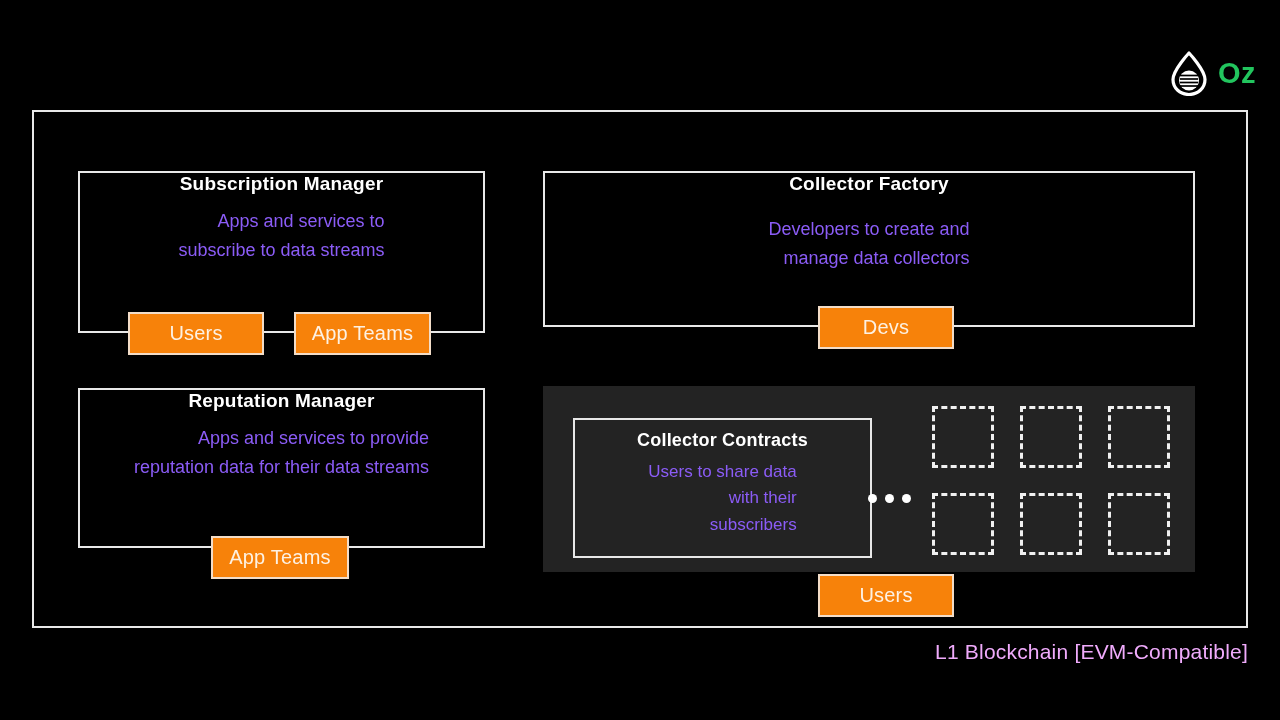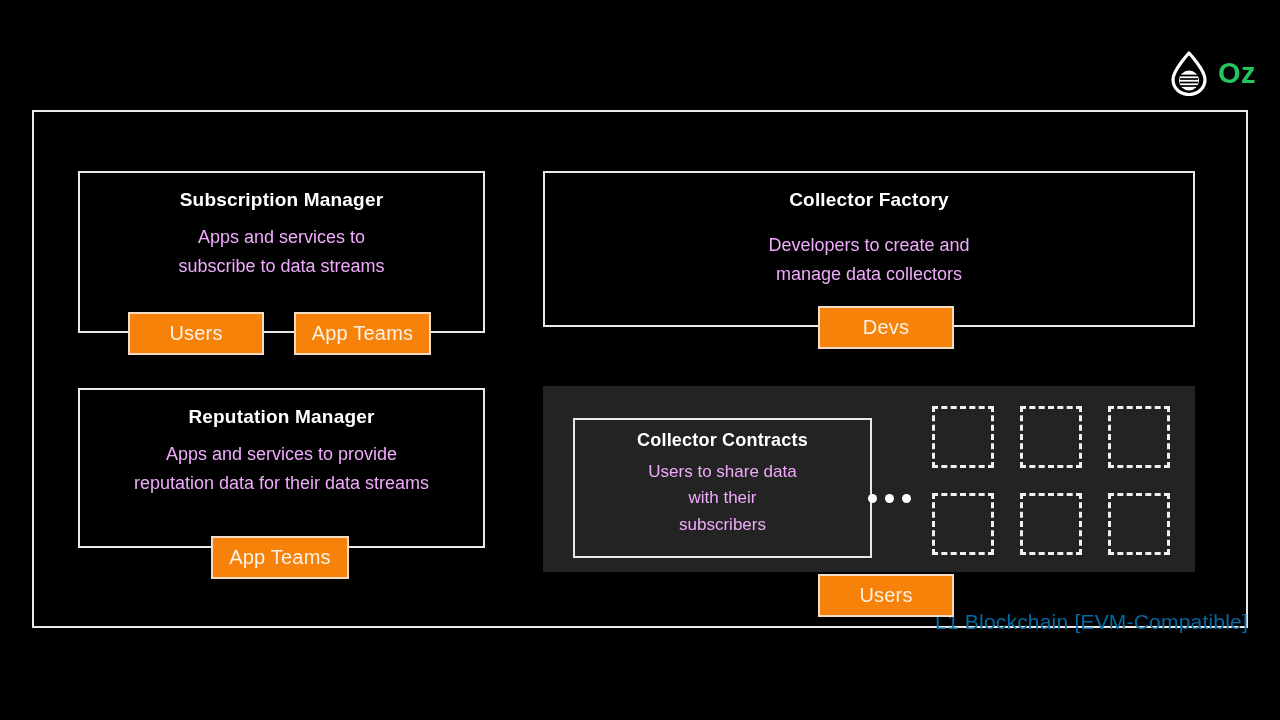--- a/index.html
+++ b/index.html
@@ -51,36 +51,36 @@
 
   
   .box {
     position: absolute;
     border: 2px solid #e8e8e8;
     box-sizing: border-box;
     background: #000000;
     display: flex;
     flex-direction: column;
     align-items: center;
-    padding-top: 16px;
+    padding-top: 0;
   }
   .box-title {
     font-size: 19px;
     font-weight: bold;
     letter-spacing: 0.2px;
     color: #ffffff;
     margin-bottom: 12px;
     text-align: center;
   }
   .box-desc {
     font-size: 18px;
     font-weight: 400;
     line-height: 1.62;
-    color: #f0abfc;
-    text-align: center;
+    color: #8b5cf6;
+    text-align: right;
     padding: 0 10px;
     white-space: pre-line;
   }
 
   
   #box-subscription-manager { left: 78px;  top: 171px; width: 407px; height: 162px; }
   #box-reputation-manager   { left: 78px;  top: 388px; width: 407px; height: 160px; }
   #box-collector-factory    { left: 543px; top: 171px; width: 652px; height: 156px; gap: 8px; }
 
   
@@ -152,23 +152,23 @@
   #badge-users-subscription  { left: 128px; top: 312px; width: 136px; height: 43px; }
   #badge-appteams-subscription { left: 294px; top: 312px; width: 137px; height: 43px; }
   #badge-appteams-reputation { left: 211px; top: 536px; width: 138px; height: 43px; }
   #badge-devs-factory        { left: 818px; top: 306px; width: 136px; height: 43px; }
   #badge-users-collector     { left: 818px; top: 574px; width: 136px; height: 43px; }
 
   
   .footer-caption {
     position: absolute;
     right: 32px;
-    top: 610px;
+    top: 640px;
     font-size: 21px;
-    color: #0369a1;
+    color: #f0abfc;
     letter-spacing: 0.2px;
   }
 </style>
 </head>
 <body>
 
 <div class="brand">
   <svg class="brand-mark" viewBox="0 0 42 46">
     <path d="M21 3 C21 3 5 20 5 29.5 C5 38.3 12.2 44.5 21 44.5 C29.8 44.5 37 38.3 37 29.5 C37 20 21 3 21 3 Z" fill="none" stroke="#ffffff" stroke-width="3.2" stroke-linejoin="round"></path>
     <circle cx="21" cy="30.5" r="10" fill="#ffffff"></circle>

